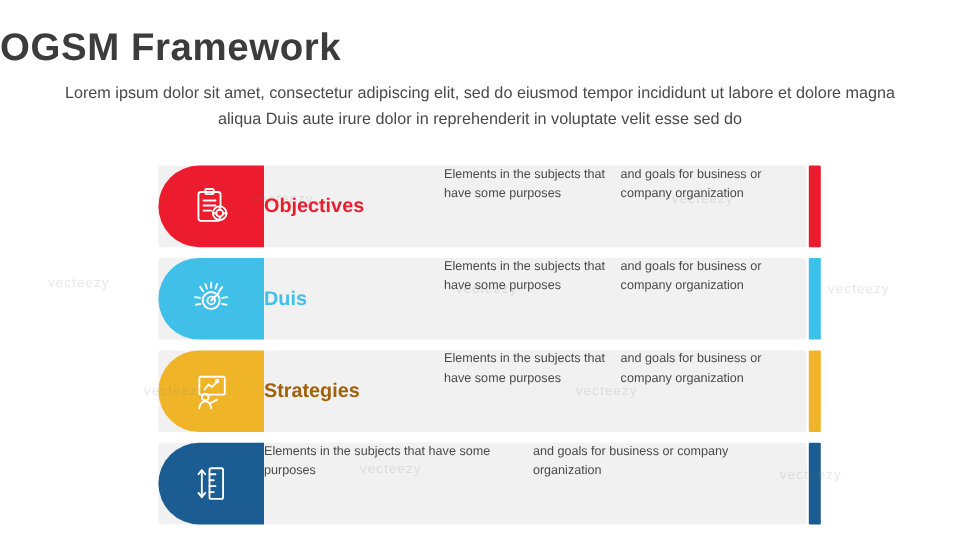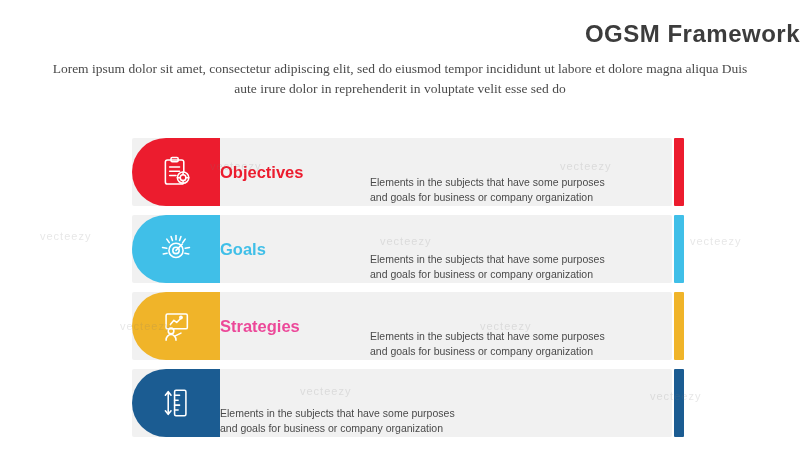--- a/index.html
+++ b/index.html
@@ -12,36 +12,35 @@
     background: #ffffff;
     font-family: "Liberation Sans", sans-serif;
     overflow: hidden;
   }
   .page {
     position: relative;
     width: 800px;
     height: 450px;
   }
   .title {
-    text-align: right;
-    font-size: 24px;
+    text-align: left;
+    font-size: 32px;
     font-weight: bold;
     color: #3c3c3c;
     letter-spacing: 0.5px;
     margin: 20px 0 0 0;
     line-height: 1.2;
   }
   .subtitle {
     text-align: center;
     font-size: 13.5px;
     color: #4a4a4a;
     line-height: 1.5;
     margin: 10px auto 0 auto;
     width: 720px;
-    font-family: Liberation Serif, serif;
   }
   .rows {
     position: absolute;
     top: 118px;
     left: 132px;
     width: 540px;
   }
   .row {
     position: relative;
     height: 68px;
@@ -82,22 +81,22 @@
   }
   .label {
     font-size: 16.5px;
     font-weight: bold;
   }
   .desc-cell {
     position: relative;
     z-index: 2;
     flex: 1 1 auto;
     display: flex;
-    flex-direction: column;
-    justify-content: flex-end;
+    flex-direction: row;
+    justify-content: space-between;
     padding-right: 15px;
   }
   .desc {
     font-size: 10.5px;
     color: #4a4a4a;
     line-height: 1.5;
   }
   .accent {
     position: absolute;
     right: -12px;
@@ -178,21 +177,21 @@
             <line x1="43" y1="22" x2="37" y2="23"></line>
             <line x1="17" y1="6.5" x2="19" y2="12"></line>
             <line x1="31" y1="6.5" x2="29" y2="12"></line>
             <line x1="6" y1="31" x2="11.5" y2="30"></line>
             <line x1="42" y1="31" x2="36.5" y2="30"></line>
             <line x1="24" y1="26" x2="33" y2="17"></line>
           </svg>
         </span>
       </div>
       <div class="label-cell">
-        <span class="label" style="color:#40bfe8;">Goals</span>
+        <span class="label" style="color:#40bfe8;">Duis</span>
       </div>
       <div class="desc-cell">
         <span class="desc">Elements in the subjects that have  some purposes</span>
         <span class="desc">and goals for business or company organization</span>
       </div>
       <div class="accent" style="background:#40bfe8;"></div>
     </div>
 
     <div class="row">
       <div class="row-bg"></div>
@@ -202,21 +201,21 @@
             <rect x="10" y="7" width="30" height="21" rx="2"></rect>
             <polyline points="16,22 21,16 25,19 32,12"></polyline>
             <circle cx="31" cy="12" r="1.6"></circle>
             <circle cx="17" cy="31" r="4"></circle>
             <path d="M10 44c0-4.5 3.2-8 7-8s7 3.5 7 8"></path>
             <line x1="23" y1="38" x2="31" y2="34"></line>
           </svg>
         </span>
       </div>
       <div class="label-cell">
-        <span class="label" style="color:#ec4899;">Strategies</span>
+        <span class="label" style="color:#a16207;">Strategies</span>
       </div>
       <div class="desc-cell">
         <span class="desc">Elements in the subjects that have  some purposes</span>
         <span class="desc">and goals for business or company organization</span>
       </div>
       <div class="accent" style="background:#f0b429;"></div>
     </div>
 
     <div class="row">
       <div class="row-bg"></div>

